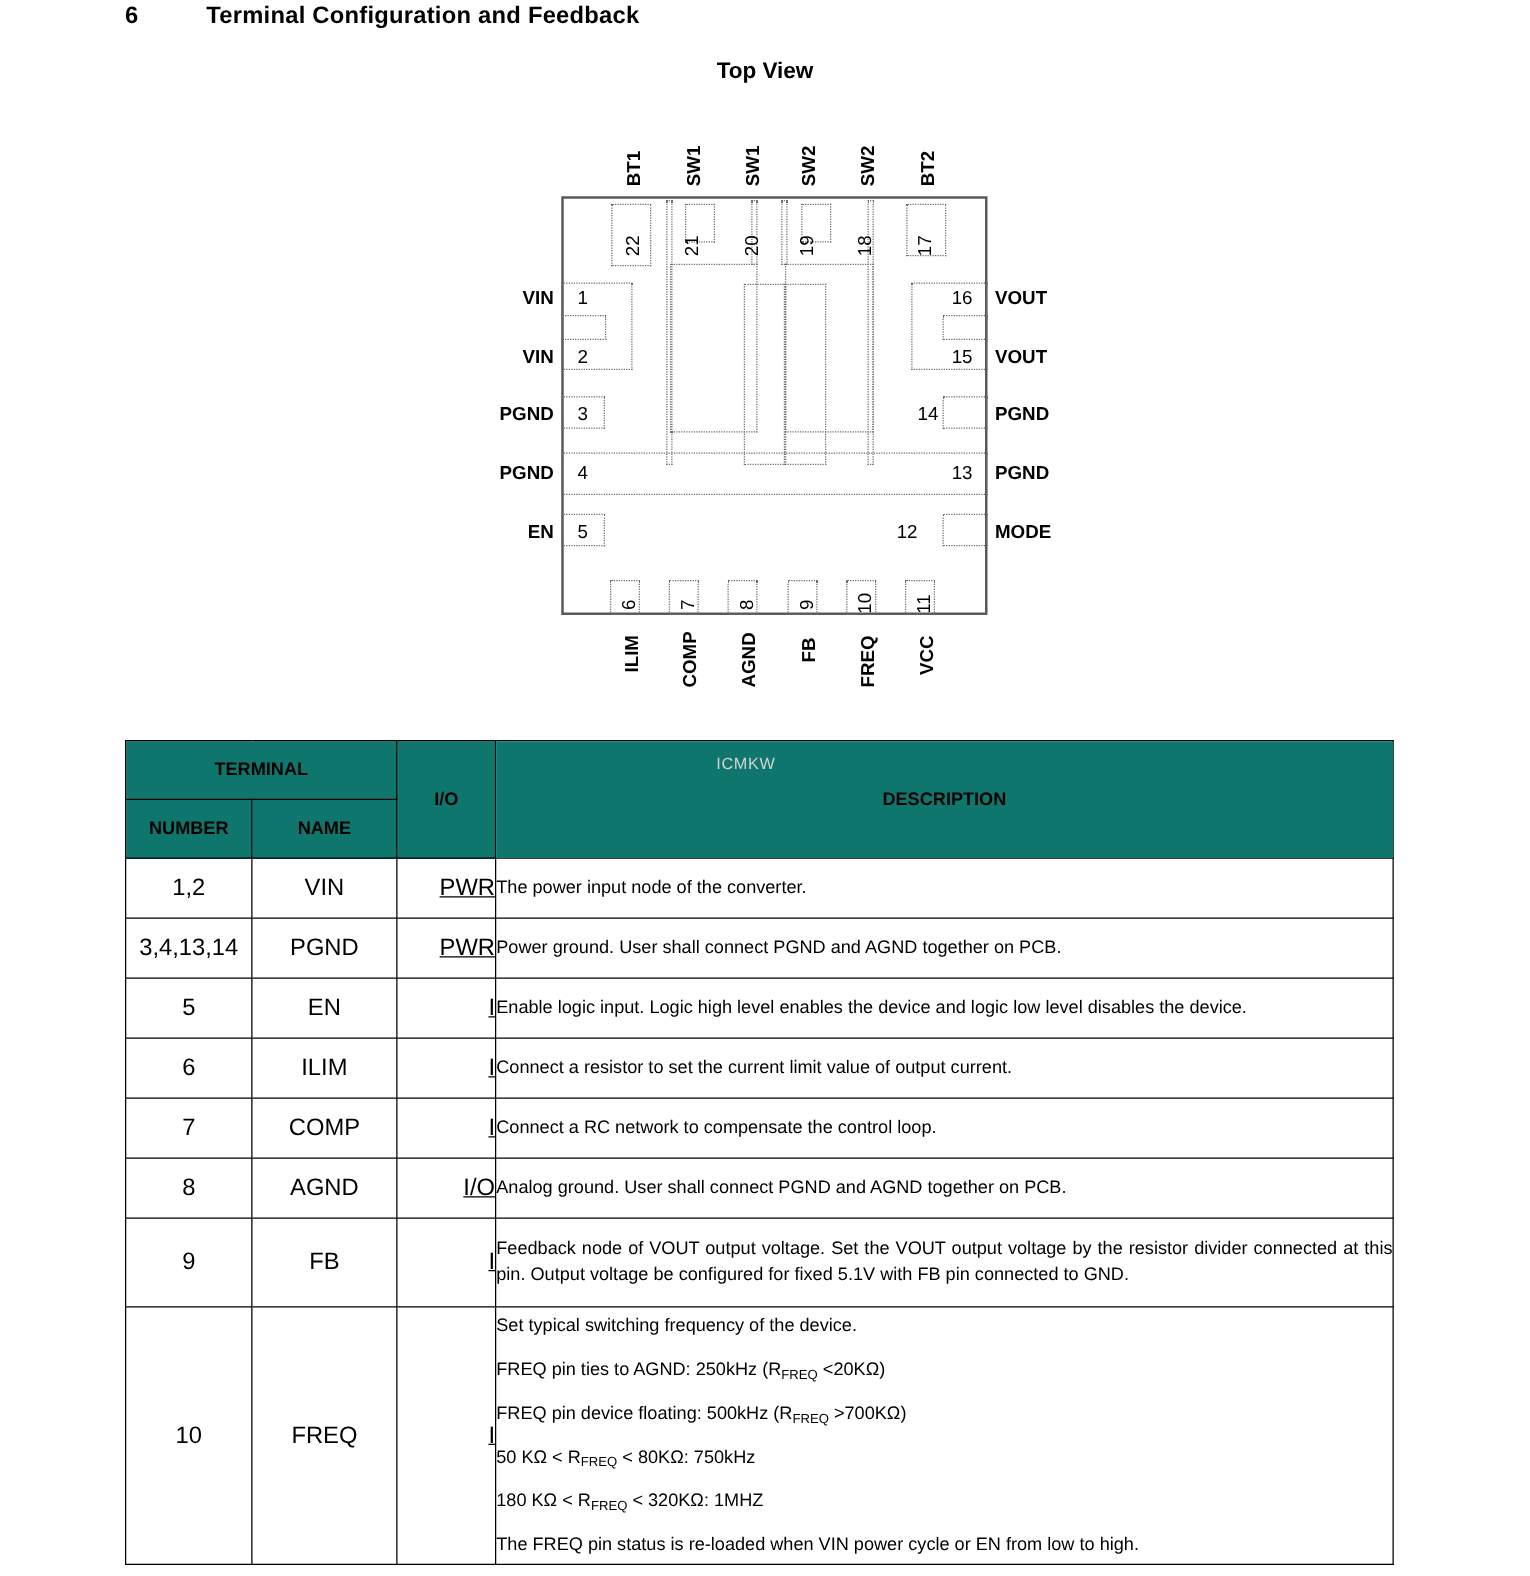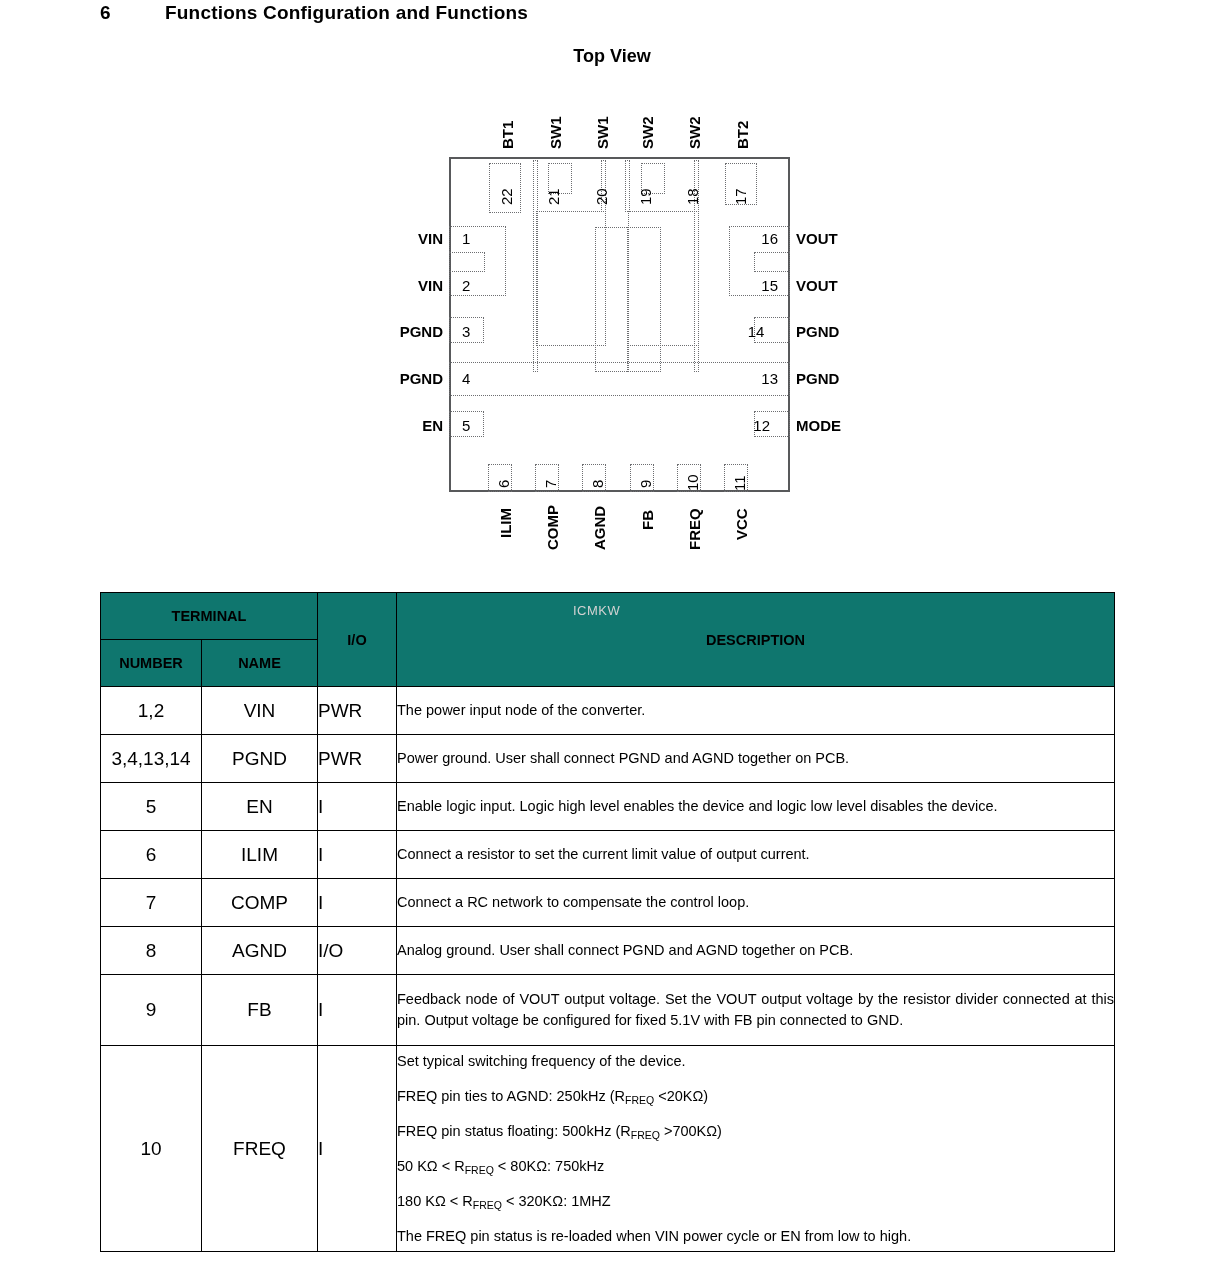--- a/index.html
+++ b/index.html
@@ -115,41 +115,41 @@
     top: 10px;
     font-size: 13px;
     color: #d2d2d2;
     letter-spacing: 0.5px;
     font-weight: normal;
     pointer-events: none;
   }
   .desc-label { position: relative; z-index: 2; }
   td.col-num  { width: 100px; text-align: center; }
   td.col-name { width: 115px; text-align: center; }
-  td.col-io   { width: 78px;  text-align: left; }
+  td.col-io   { width: 78px;  text-align: right; text-decoration: underline; }
   td.col-desc {
     padding: 8px 10px 8px 10px;
     text-align: justify;
     line-height: 1.45;
   }
   td.col-num, td.col-name, td.col-io { font-size: 19px; }
   tr.row-std td { height: 47px; }
   tr.row-fb td { height: 70px; }
   tr.row-fb td.col-num { padding-top: 16px; vertical-align: middle; }
   tr.row-freq td { height: 205px; margin-top: 30px; }
   td.freq-desc { padding: 10px 10px 6px 10px; vertical-align: top; }
   .freq-line { margin: 0 0 17px 0; line-height: 1.25; }
   .freq-line:last-child { margin-bottom: 0; }
   sub { font-size: 10.5px; vertical-align: baseline; position: relative; top: 3px; }
 </style>
 </head>
 <body>
 
 <div id="section-heading">
-  <span class="sec-num">6</span><span>Functions Configuration and Functions</span>
+  <span class="sec-num">6</span><span>Terminal Configuration and Feedback</span>
 </div>
 
 <div id="top-view-title">Top View</div>
 
 <div id="pin-diagram">
 
   <div class="pkg-body"></div>
 
   <div class="pad" style="left:489px; top:163px; width:32px; height:50px;"></div>
 
@@ -211,23 +211,23 @@
   <div class="pinnum" style="left:462px; top:418px;">5</div>
 
   <div class="pinlabel right-align" style="left:329px; top:231px; width:114px;">VIN</div>
   <div class="pinlabel right-align" style="left:329px; top:278px; width:114px;">VIN</div>
   <div class="pinlabel right-align" style="left:329px; top:324px; width:114px;">PGND</div>
   <div class="pinlabel right-align" style="left:329px; top:371px; width:114px;">PGND</div>
   <div class="pinlabel right-align" style="left:329px; top:418px; width:114px;">EN</div>
 
   <div class="pinnum right-align" style="left:734px; top:231px; width:44px; text-align:right;">16</div>
   <div class="pinnum right-align" style="left:734px; top:278px; width:44px; text-align:right;">15</div>
-  <div class="pinnum right-align" style="left:734px; top:324px; width:44px; text-align:center;">14</div>
+  <div class="pinnum right-align" style="left:734px; top:324px; width:44px; text-align:left;">14</div>
   <div class="pinnum right-align" style="left:734px; top:371px; width:44px; text-align:right;">13</div>
-  <div class="pinnum right-align" style="left:726px; top:418px; width:44px; text-align:right;">12</div>
+  <div class="pinnum right-align" style="left:690px; top:418px; width:44px; text-align:right;">12</div>
 
   <div class="pinlabel" style="left:796px; top:231px;">VOUT</div>
   <div class="pinlabel" style="left:796px; top:278px;">VOUT</div>
   <div class="pinlabel" style="left:796px; top:324px;">PGND</div>
   <div class="pinlabel" style="left:796px; top:371px;">PGND</div>
   <div class="pinlabel" style="left:796px; top:418px;">MODE</div>
 
   <div class="pinnum vert" style="left:496px; top:488px;">6</div>
   <div class="pinnum vert" style="left:543px; top:488px;">7</div>
   <div class="pinnum vert" style="left:590px; top:488px;">8</div>
@@ -307,21 +307,21 @@
       <td class="col-name">FREQ</td>
       <td class="col-io">I</td>
       <td class="col-desc freq-desc">
         <div class="freq-line">
           <span>Set typical switching frequency of the device.</span><sub></sub><span></span>
         </div>
         <div class="freq-line">
           <span>FREQ pin ties to AGND: 250kHz (R</span><sub>FREQ</sub><span> &lt;20KΩ)</span>
         </div>
         <div class="freq-line">
-          <span>FREQ pin status floating: 500kHz (R</span><sub>FREQ</sub><span> &gt;700KΩ)</span>
+          <span>FREQ pin device floating: 500kHz (R</span><sub>FREQ</sub><span> &gt;700KΩ)</span>
         </div>
         <div class="freq-line">
           <span>50 KΩ &lt; R</span><sub>FREQ</sub><span> &lt; 80KΩ: 750kHz</span>
         </div>
         <div class="freq-line">
           <span>180 KΩ &lt; R</span><sub>FREQ</sub><span> &lt; 320KΩ: 1MHZ</span>
         </div>
         <div class="freq-line">
           <span>The FREQ pin status is re-loaded when VIN power cycle or EN from low to high.</span><sub></sub><span></span>
         </div>

